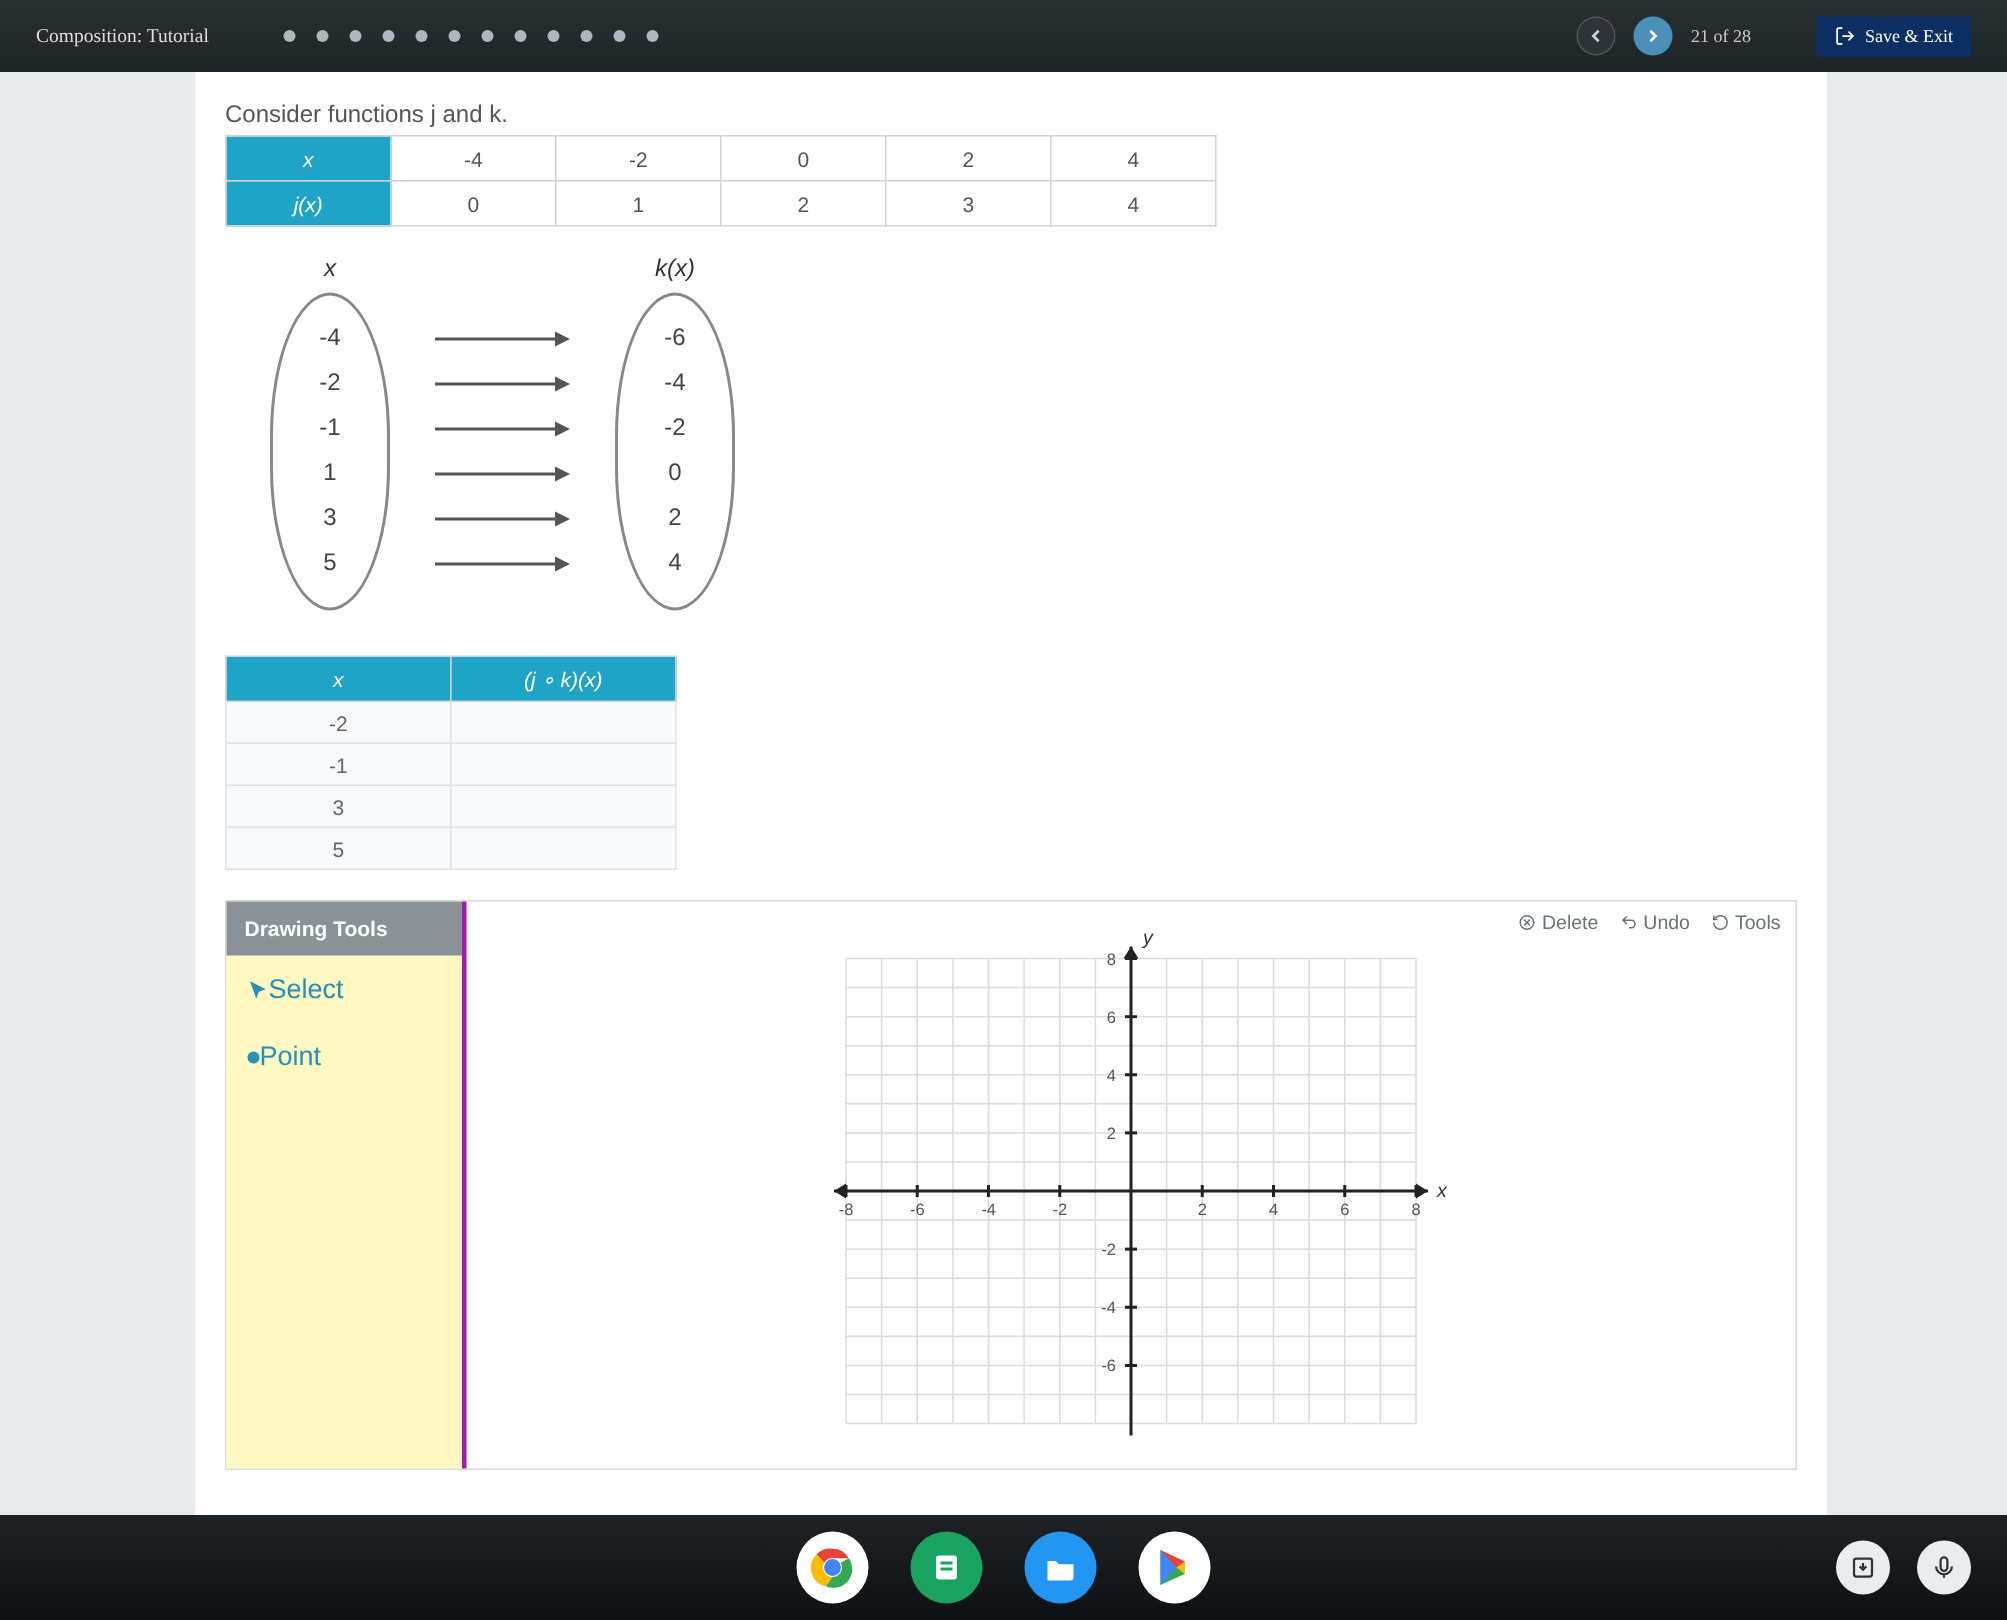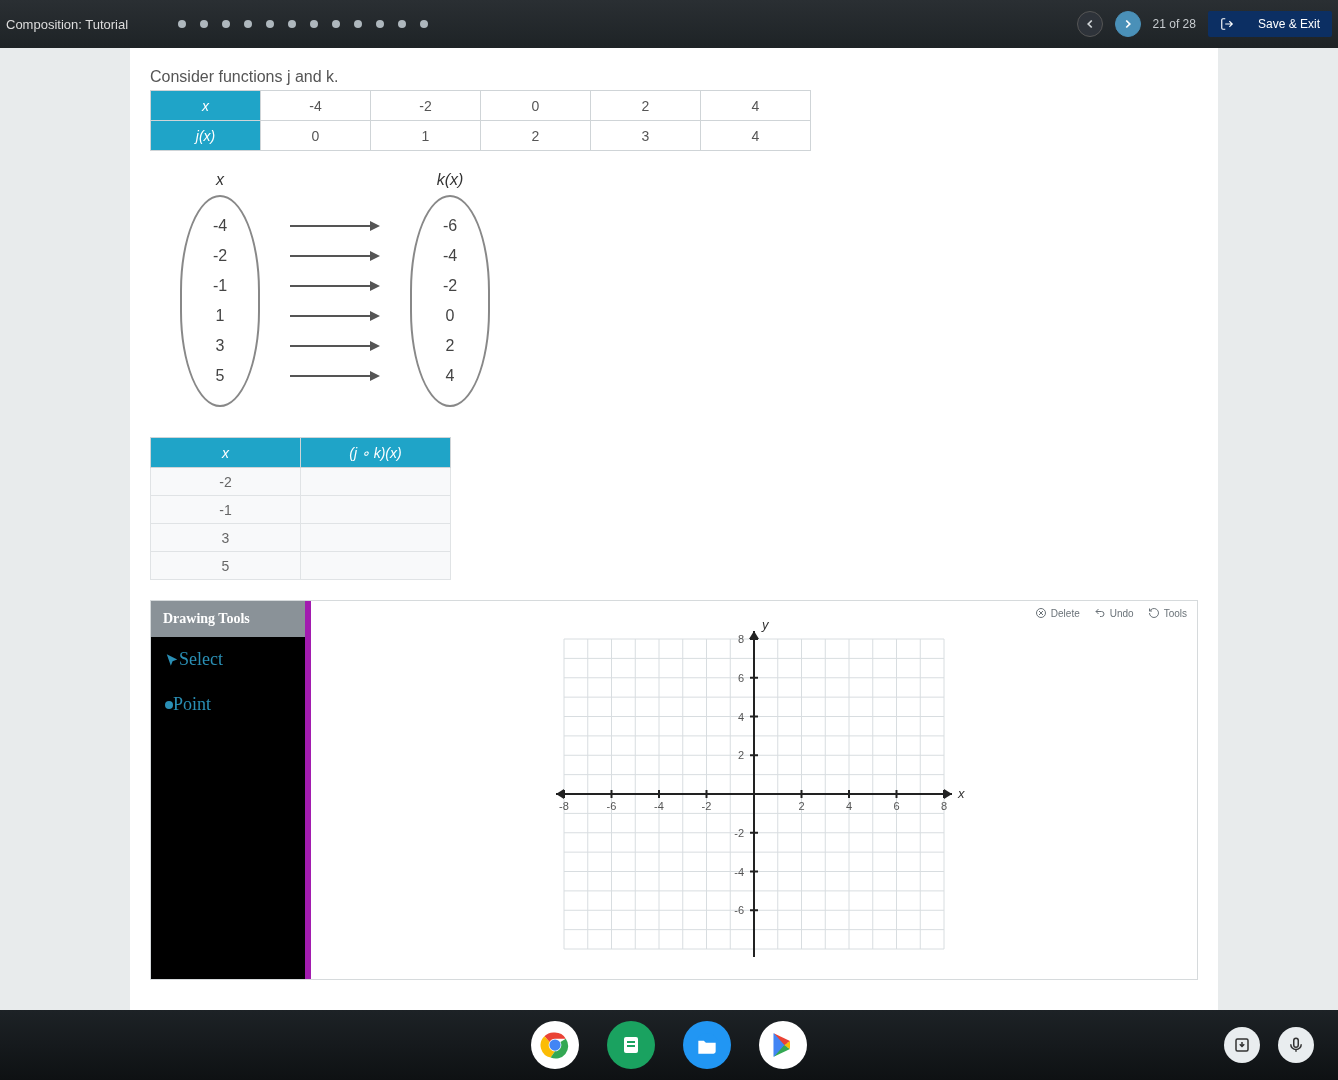--- a/index.html
+++ b/index.html
@@ -9,36 +9,37 @@
     width: 1338px;
     height: 1080px;
     overflow: hidden;
     position: relative;
   }
   .topbar {
     height: 48px;
     background: linear-gradient(#2a2f33,#1e2326);
     display: flex;
     align-items: center;
-    padding: 0 6px;
+    padding: 0 24px;
     color: #ddd;
     font-size: 13px;
     justify-content: space-between;
+    font-family: Liberation Serif, serif;
   }
   .topbar-left { display:flex; gap:10px; align-items:center; }
   .topbar-dots { display:flex; gap:14px; margin-left:40px;}
   .topbar-dots span{
     width:8px;height:8px;border-radius:50%;background:#aeb7bd;display:inline-block;
   }
   .topbar-right { display:flex; align-items:center; gap:12px; }
   .circ-btn { width:26px;height:26px;border-radius:50%;background:#2e333a;display:flex;align-items:center;justify-content:center;border:1px solid #555;}
   .progress-pill{ color:#c8ccd0;font-size:12px;}
   .save-exit{
     background:#0c2f63;color:#fff;padding:6px 12px;font-size:12px;border-radius:2px;
-    display:flex;align-items:center;gap:24px;cursor:pointer;
+    display:flex;align-items:center;gap:6px;cursor:pointer;margin-left:32px;
   }
   .content {
     background:#fff;
     margin: 0 120px 0 130px;
     padding: 20px 20px 40px 20px;
     min-height: 1000px;
     position:relative;
   }
   .prompt { color:#555;font-size:16px;margin-bottom:4px;}
   table.jtable{
@@ -70,32 +71,32 @@
     border:1px solid #e0e3e5;height:28px;width:150px;text-align:center;color:#666;font-size:14px;
     background:#f8f9fa;
   }
   .graph-area{
     border:1px solid #d6dadc;
     display:flex;
     position:relative;
     height:380px;
   }
   .tool-panel{
-    width:160px;background:#000000;border-right:6px solid #a21caf;font-family:Liberation Serif, serif;
+    width:160px;background:#fef9c3;border-right:3px solid #a21caf;
   }
   .tool-head{
     background:#8a9298;color:#fff;padding:10px 12px;font-size:14px;font-weight:bold;
   }
   .tool-item{
     padding:12px 14px;font-size:18px;color:#2a8fb5;display:flex;align-items:center;gap:0;cursor:pointer;
   }
   .tool-item .dot{width:8px;height:8px;border-radius:50%;background:#2a8fb5;}
   .graph-canvas{ flex:1;display:flex;justify-content:center;align-items:flex-start;padding-top:8px;}
   .graph-toolbar{
-    position:absolute;top:6px;right:10px;display:flex;gap:14px;font-size:10px;color:#6a7278;
+    position:absolute;top:6px;right:10px;display:flex;gap:14px;font-size:13px;color:#6a7278;
   }
   .graph-toolbar span{cursor:pointer;display:flex;align-items:center;gap:4px;}
   .shelf{
     position:absolute;left:0;right:0;bottom:0;height:70px;
     background:linear-gradient(#1d2226,#0e1113);
     display:flex;align-items:center;justify-content:center;gap:28px;
   }
   .shelf .app{
     width:48px;height:48px;border-radius:50%;display:flex;align-items:center;justify-content:center;
     background:#fff;

